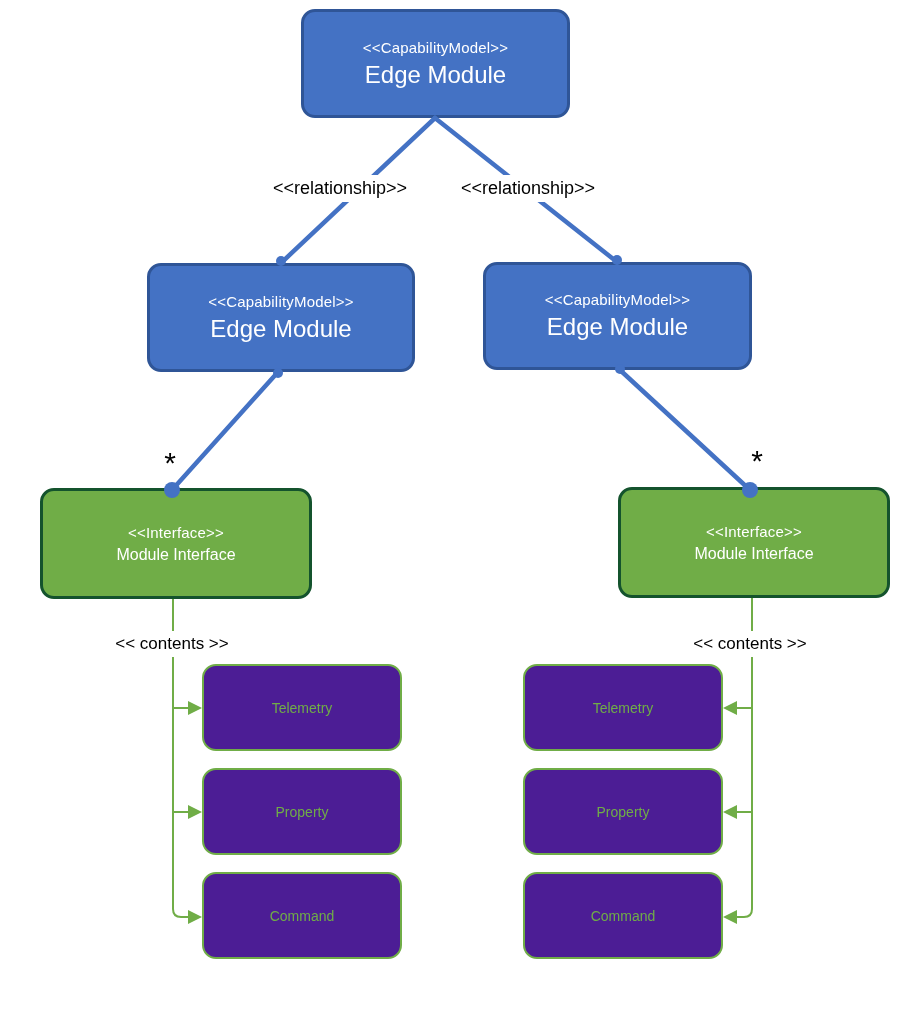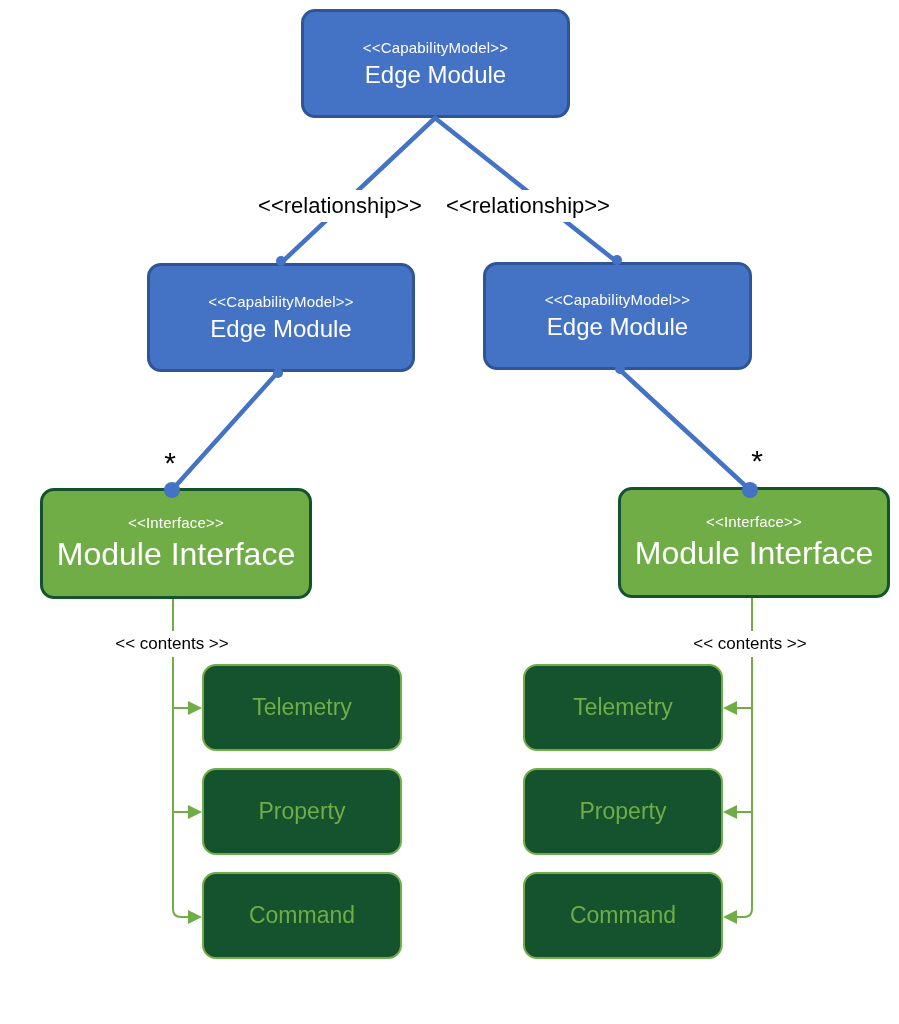--- a/index.html
+++ b/index.html
@@ -11,42 +11,42 @@
     position:absolute;box-sizing:border-box;border-radius:14px;
     display:flex;flex-direction:column;align-items:center;justify-content:center;
     gap:5px;text-align:center;
   }
   .node-blue{background:#4472C4;border:3px solid #2F5597;color:#ffffff;}
   .node-green{background:#70AD47;border:3px solid #14532d;color:#ffffff;}
   .stereotype{font-size:15px;letter-spacing:0.2px;}
   .node-title{font-size:24px;}
   .content-box{
     position:absolute;box-sizing:border-box;width:200px;height:87px;
-    border:2px solid #70AD47;border-radius:14px;background:#14532d;
-    color:#70AD47;font-size:23px;display:flex;align-items:center;justify-content:center;
+    border:2px solid #70AD47;border-radius:14px;background:#4c1d95;
+    color:#70AD47;font-size:14px;display:flex;align-items:center;justify-content:center;
   }
   .edge-device{left:301px;top:9px;width:269px;height:109px;}
   .edge-module-left{left:147px;top:263px;width:268px;height:109px;}
   .edge-module-right{left:483px;top:262px;width:269px;height:108px;}
   .iface-left{left:40px;top:488px;width:272px;height:111px;}
   .iface-right{left:618px;top:487px;width:272px;height:111px;}
-  .iface-left .node-title,.iface-right .node-title{font-size:32px;}
+  .iface-left .node-title,.iface-right .node-title{font-size:16px;}
 
   .tele-left{left:202px;top:664px;}
   .prop-left{left:202px;top:768px;}
   .cmd-left{left:202px;top:872px;}
   .tele-right{left:523px;top:664px;}
   .prop-right{left:523px;top:768px;}
   .cmd-right{left:523px;top:872px;}
 
   .float-label{
     position:absolute;background:#ffffff;color:#000000;white-space:nowrap;
     transform:translateX(-50%);padding:3px 6px;
   }
-  .relationship-label{font-size:22px;top:190px;}
+  .relationship-label{font-size:18px;top:175px;}
   .rel-left{left:340px;}
   .rel-right{left:528px;}
   .contents-label{font-size:17px;top:631px;}
   .contents-left{left:172px;}
   .contents-right{left:750px;}
   .multiplicity{
     position:absolute;color:#000000;font-size:30px;transform:translateX(-50%);
     background:transparent;padding:0;line-height:1;
   }
   .mult-left{left:170px;top:448px;}

